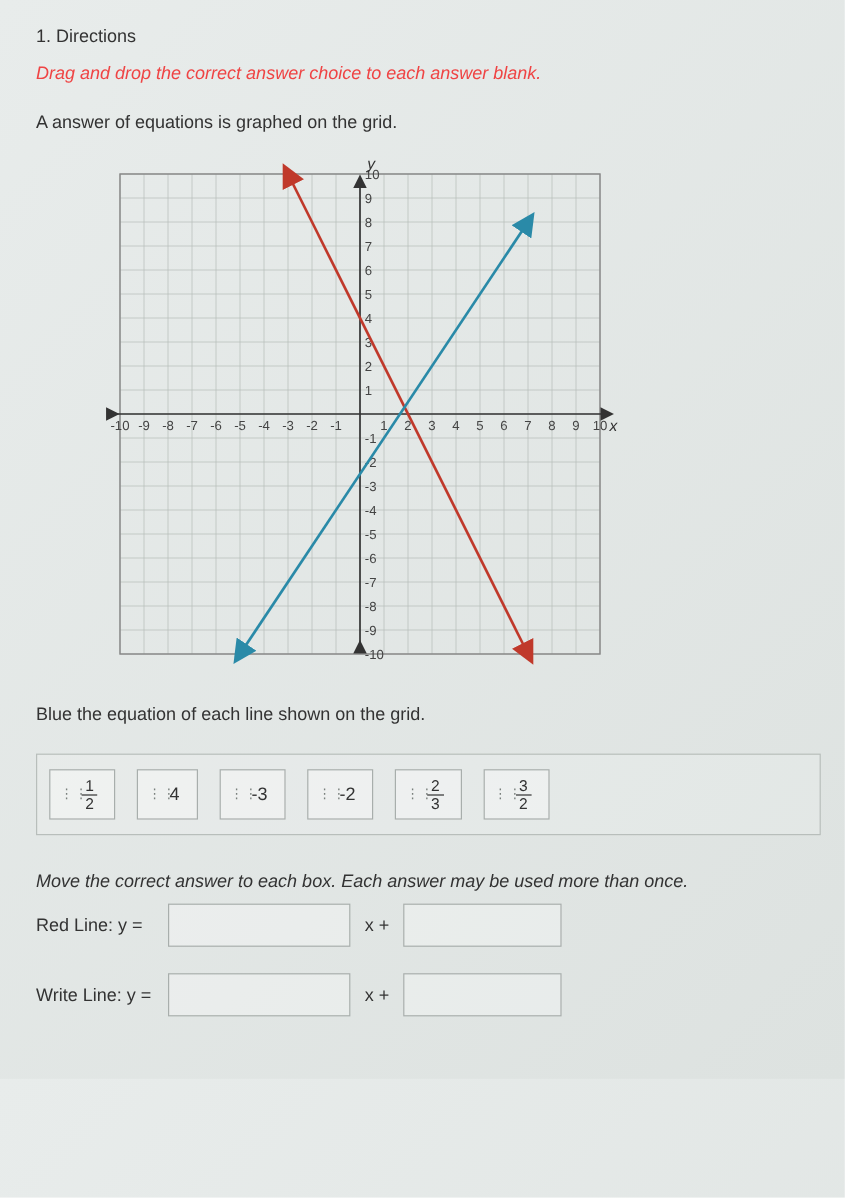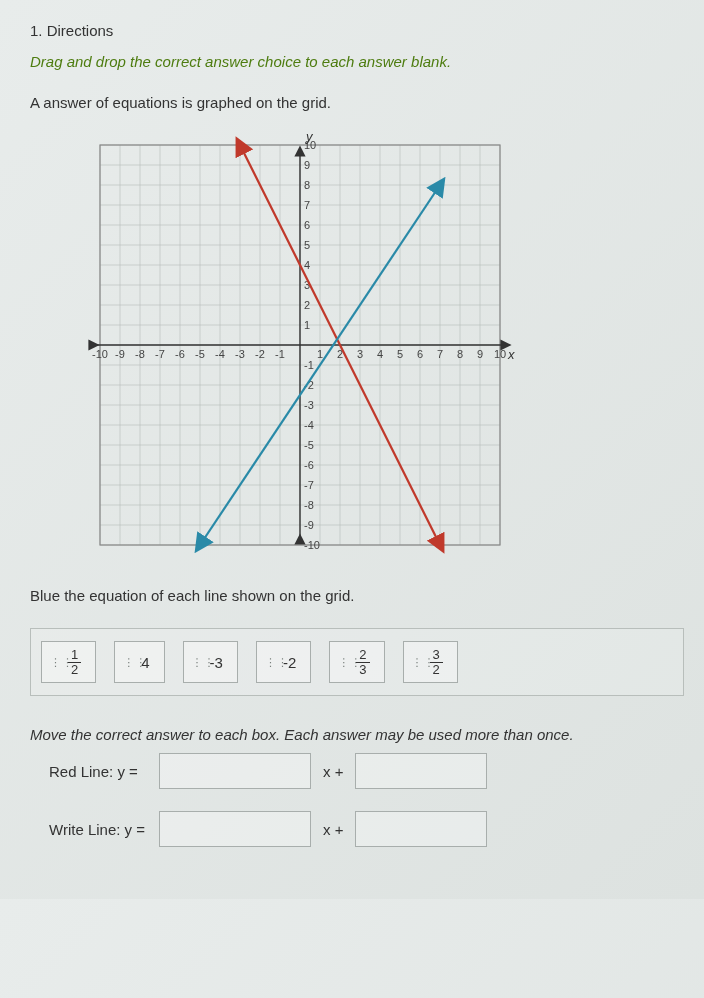--- a/index.html
+++ b/index.html
@@ -11,21 +11,21 @@
     color: #333;
     background: linear-gradient(135deg, #e8eceb 0%, #dde2e0 100%);
     line-height: 1.4;
   }
   .q-num { display: inline; }
   .directions-link {
     color: #333;
   }
   .instruction {
     font-style: italic;
-    color: #4d7c0f;
+    color: #ef4444;
     margin: 10px 0 20px 0;
   }
   .stem { margin: 6px 0 12px 0; }
   .graph-wrap {
     margin: 8px 0 20px 30px;
   }
   svg.graph {
     display: block;
   }
   .prompt2 { margin: 18px 0 22px 0; }
@@ -66,21 +66,21 @@
   }
   .frac .num { border-bottom: 1px solid #333; padding: 0 3px; }
   .frac .den { padding: 0 3px; }
   .instr2 { margin: 8px 0 8px 0; font-style: italic; }
   .line-row {
     display: flex;
     align-items: center;
     gap: 10px;
     margin-bottom: 22px;
   }
-  .line-label { width: 100px; margin-left: 19px; }
+  .line-label { width: 100px; }
   .drop {
     border: 1px solid #a8aeac;
     background: rgba(255,255,255,0.3);
     min-width: 150px;
     height: 34px;
   }
   .drop.small { min-width: 130px; }
   .xplus { margin: 0 2px; }
 </style>
 </head>

